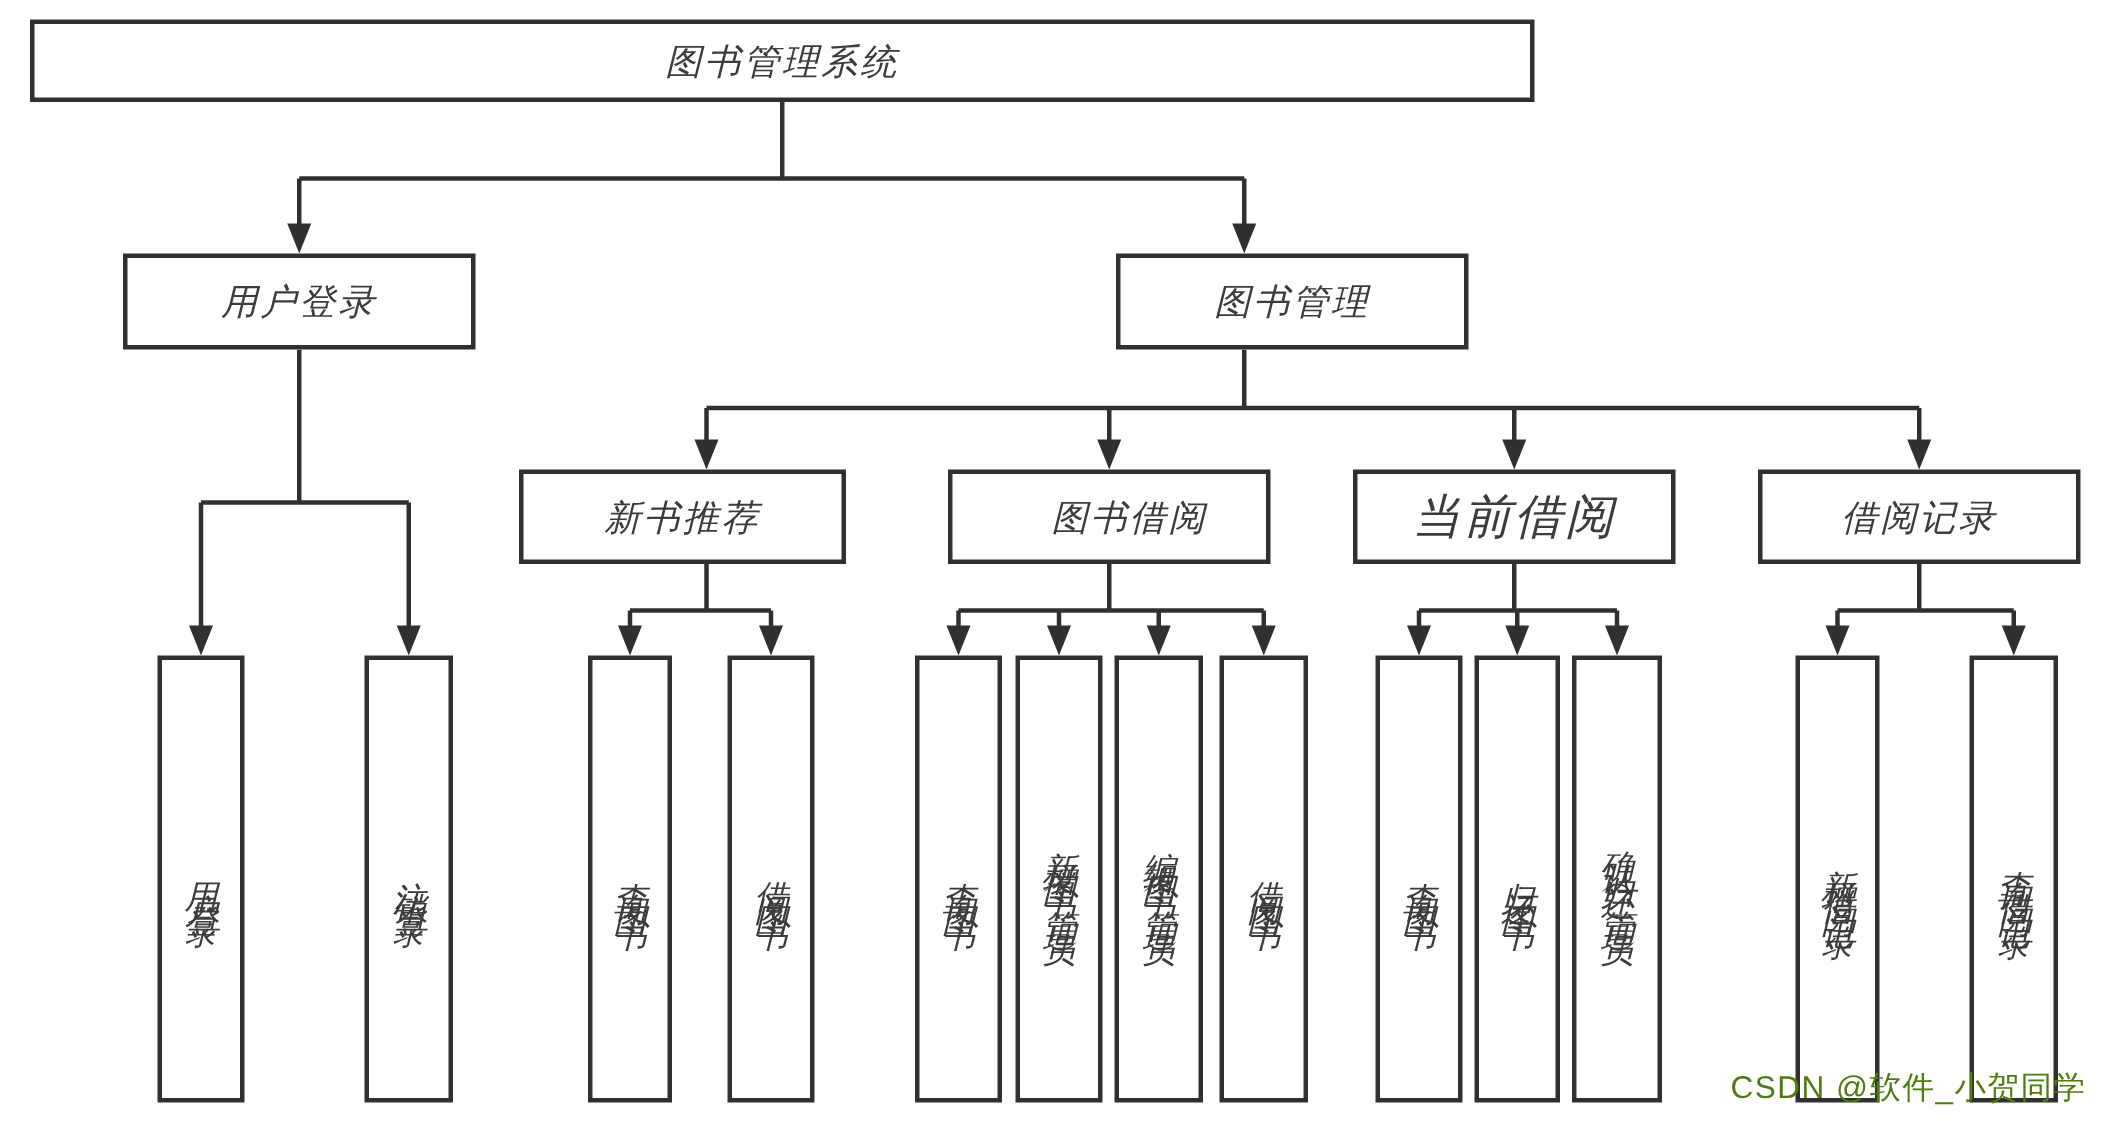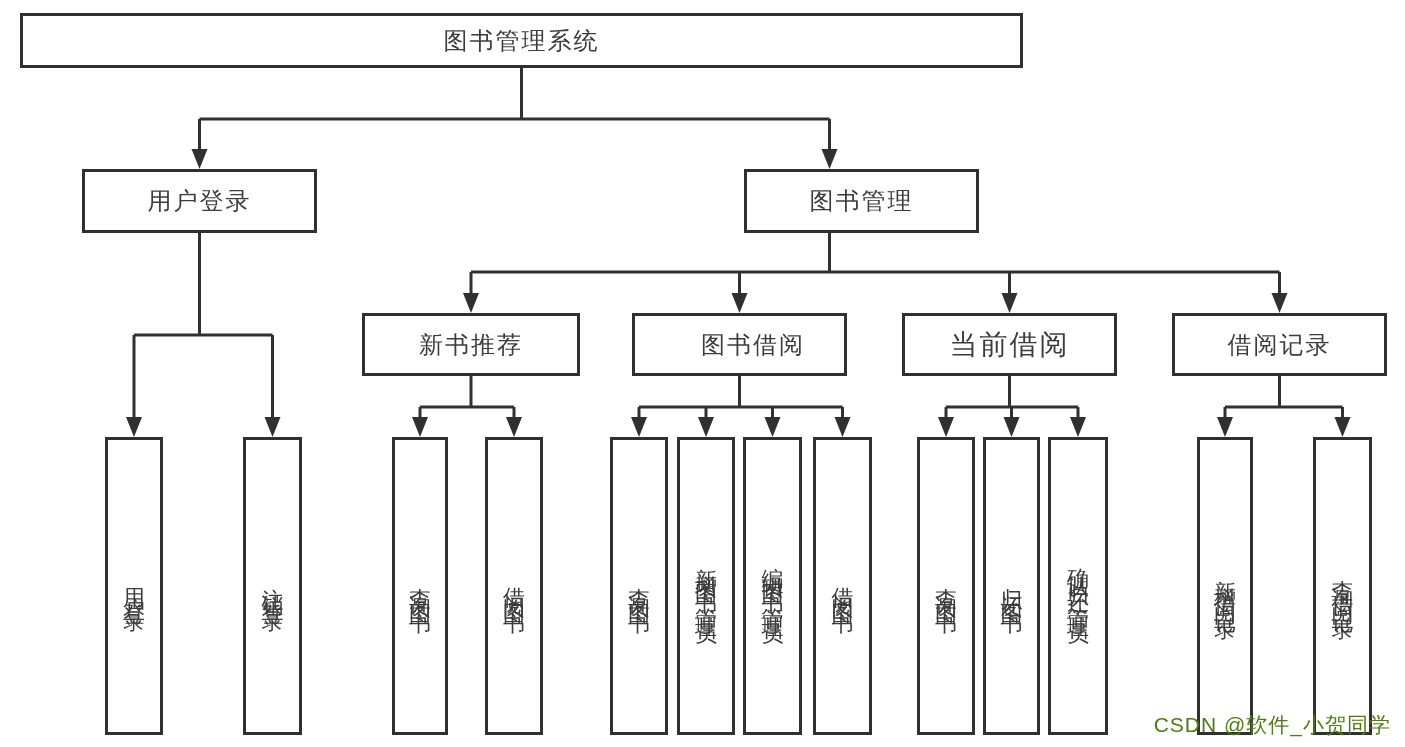--- a/index.html
+++ b/index.html
@@ -31,20 +31,21 @@
     display: flex;
     align-items: center;
     justify-content: center;
     z-index: 2;
     color: #3c3c3c;
   }
   .node .lbl {
     display: block;
     white-space: nowrap;
     letter-spacing: 2px;
+    font-style: italic;
   }
   .node.v .lbl {
     writing-mode: vertical-rl;
     text-orientation: mixed;
     white-space: normal;
     letter-spacing: 8px;
     line-height: 1;
   }
   .watermark {
     position: absolute;
@@ -118,27 +119,27 @@
   <div id="node-layer">
       <div class="node" style="left: 20px; top: 13px; width: 1003px; height: 55px; font-size: 24px;">
         <span class="lbl">图书管理系统</span>
       </div>
       <div class="node" style="left: 82px; top: 169px; width: 235px; height: 64px; font-size: 24px;">
         <span class="lbl">用户登录</span>
       </div>
       <div class="node" style="left: 712px; top: 169px; width: 235px; height: 64px; font-size: 24px; margin-left: 32px;">
         <span class="lbl">图书管理</span>
       </div>
-      <div class="node" style="left: 362px; top: 313px; width: 218px; height: 63px; font-size: 24px;">
+      <div class="node" style="left: 346px; top: 313px; width: 218px; height: 63px; font-size: 24px;">
         <span class="lbl">新书推荐</span>
       </div>
       <div class="node" style="left: 632px; top: 313px; width: 215px; height: 63px; font-size: 24px; padding-left: 27px;">
         <span class="lbl">图书借阅</span>
       </div>
-      <div class="node" style="left: 902px; top: 313px; width: 215px; height: 63px; font-size: 28px;">
+      <div class="node" style="left: 902px; top: 313px; width: 215px; height: 63px; font-size: 32px;">
         <span class="lbl">当前借阅</span>
       </div>
       <div class="node" style="left: 1172px; top: 313px; width: 215px; height: 63px; font-size: 24px;">
         <span class="lbl">借阅记录</span>
       </div>
       <div class="node v" style="left: 105px; top: 437px; width: 58px; height: 298px; font-size: 22px;">
         <span class="lbl">用户登录</span>
       </div>
       <div class="node v" style="left: 243px; top: 437px; width: 59px; height: 298px; font-size: 22px;">
         <span class="lbl">注销登录</span>

